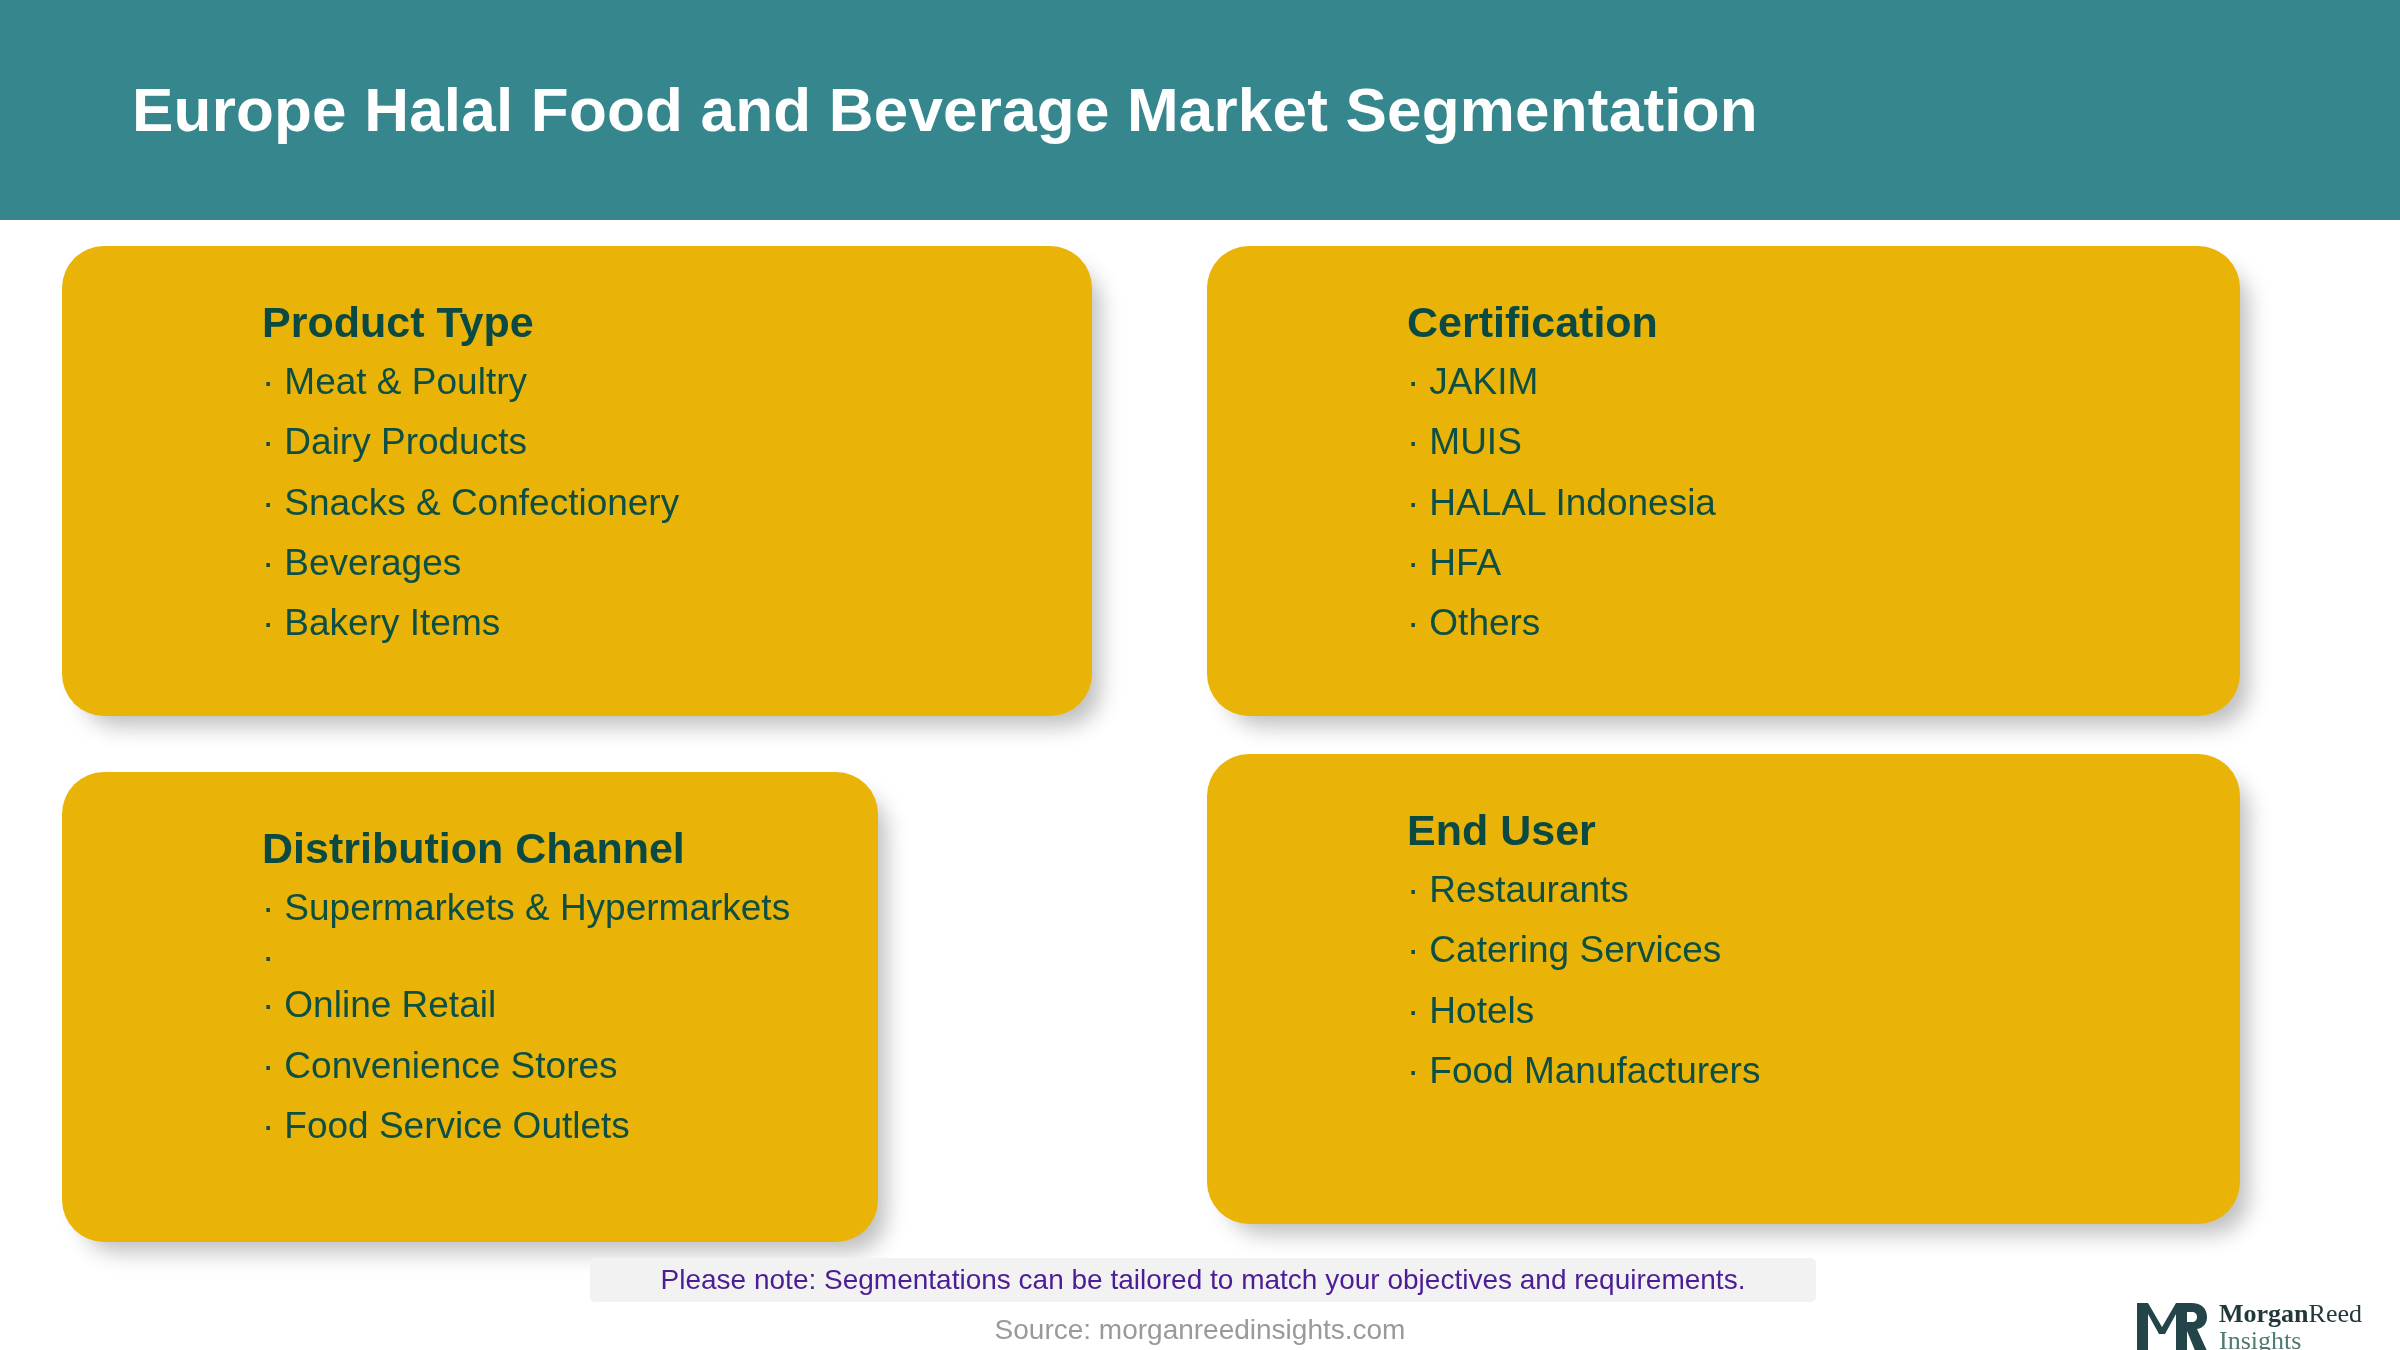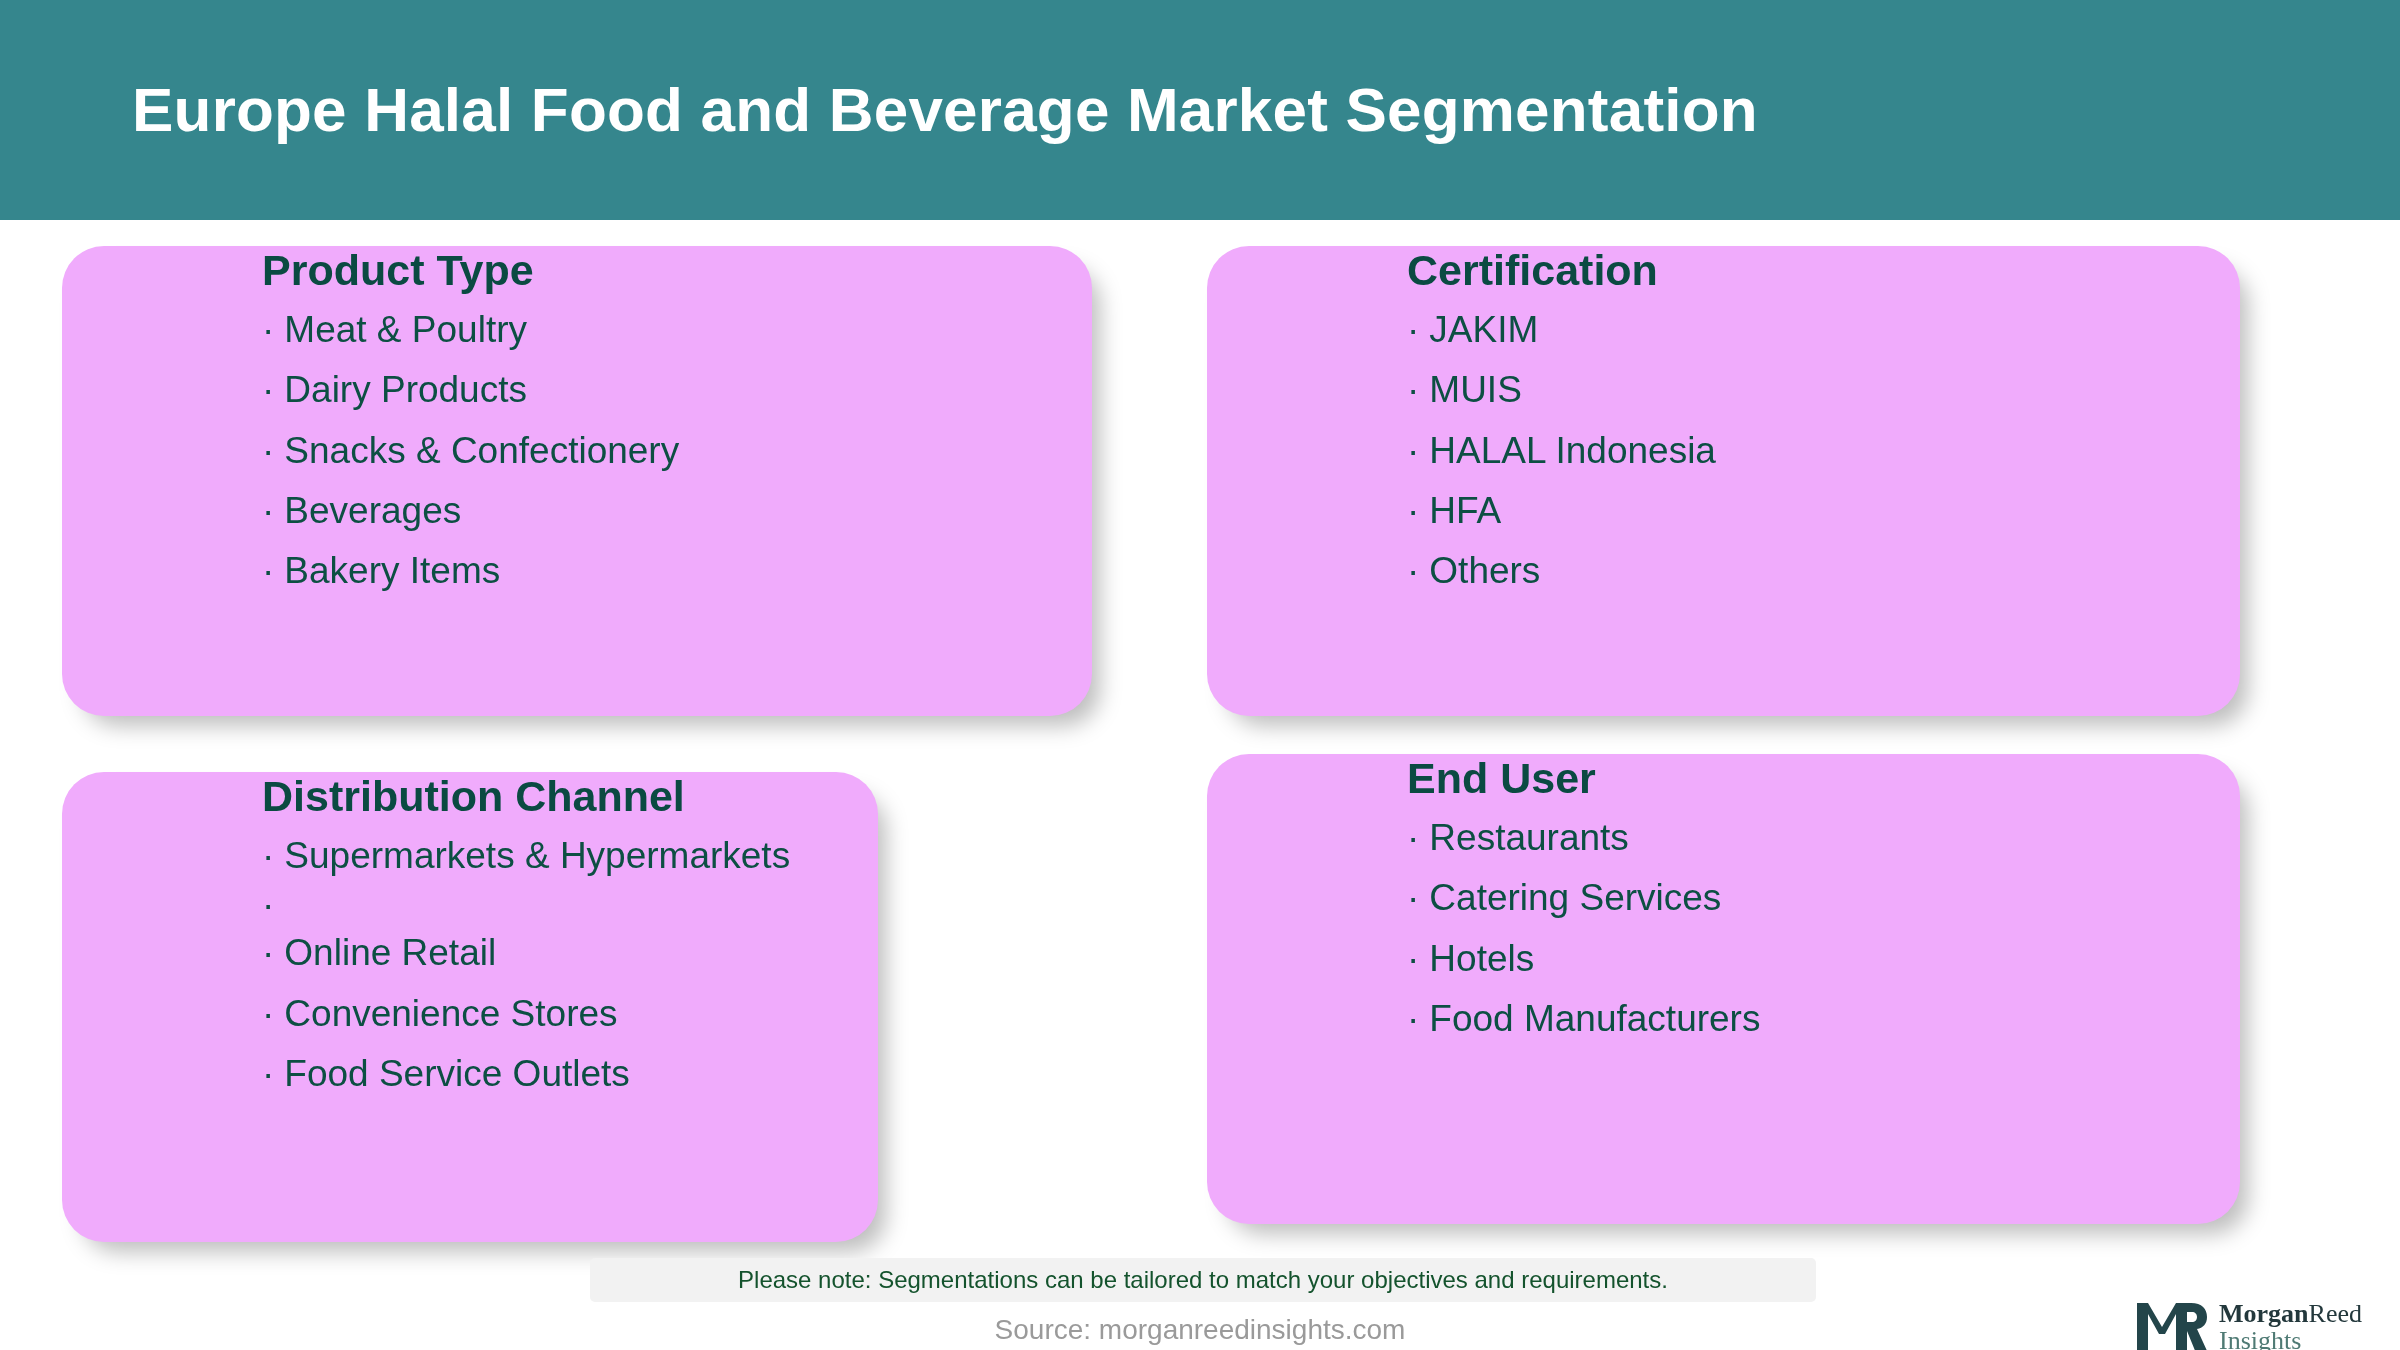--- a/index.html
+++ b/index.html
@@ -40,24 +40,25 @@
   
   .cards-area {
     position: absolute;
     left: 0;
     top: 176px;
     width: 2400px;
     height: 1050px;
   }
   .card {
     position: absolute;
-    background: #f0abfc;
+    background: #eab308;
     border-radius: 42px;
     box-shadow: 14px 16px 22px -6px rgba(0,0,0,0.26);
     box-sizing: border-box;
+    padding-top: 52px;
     padding-left: 200px;
     padding-right: 40px;
   }
   .card-topleft     { left: 62px;   top: 70px;  width: 1030px; height: 470px; }
   .card-topright    { left: 1207px; top: 70px;  width: 1033px; height: 470px; }
   .card-bottomleft  { left: 62px;   top: 596px; width: 816px; height: 470px; }
   .card-bottomright { left: 1207px; top: 578px; width: 1033px; height: 470px; }
 
   .card-title {
     color: #0B4A42;
@@ -102,22 +103,22 @@
     top: 32px;
     width: 1226px;
     height: 44px;
     background: #F2F2F2;
     border-radius: 5px;
     display: flex;
     align-items: center;
     justify-content: center;
   }
   .note-text {
-    color: #14532d;
-    font-size: 24px;
+    color: #4c1d95;
+    font-size: 28px;
     line-height: 1;
     white-space: nowrap;
   }
   .source-text {
     position: absolute;
     left: 0;
     top: 90px;
     width: 2400px;
     text-align: center;
     color: #9A9A9A;

